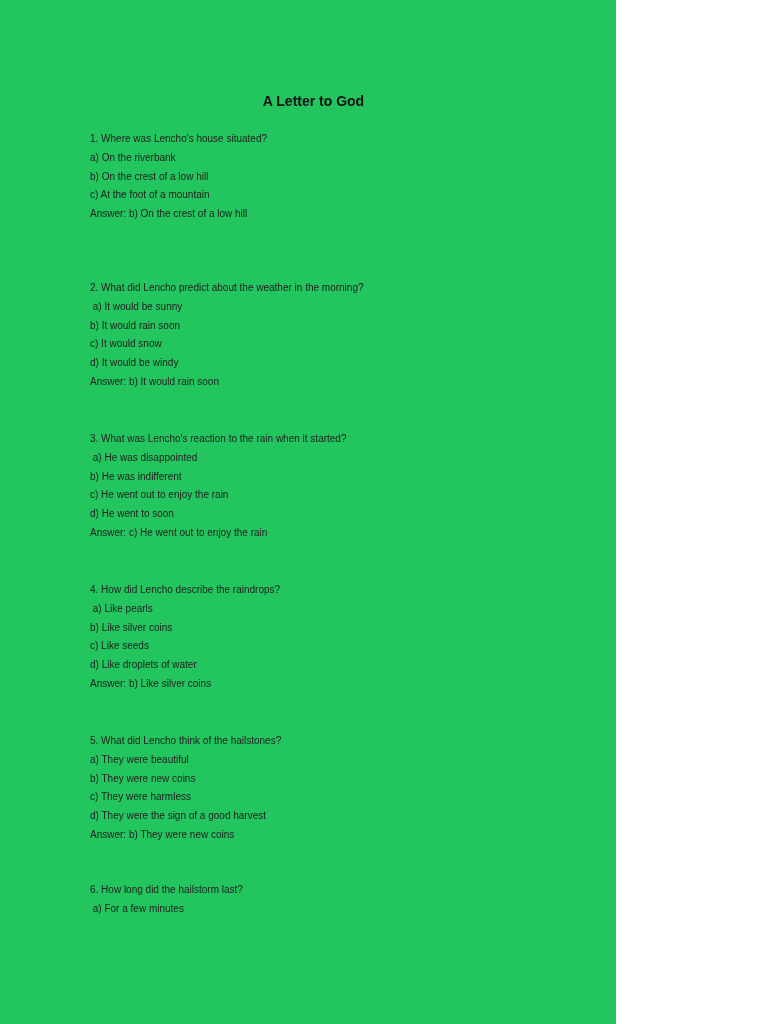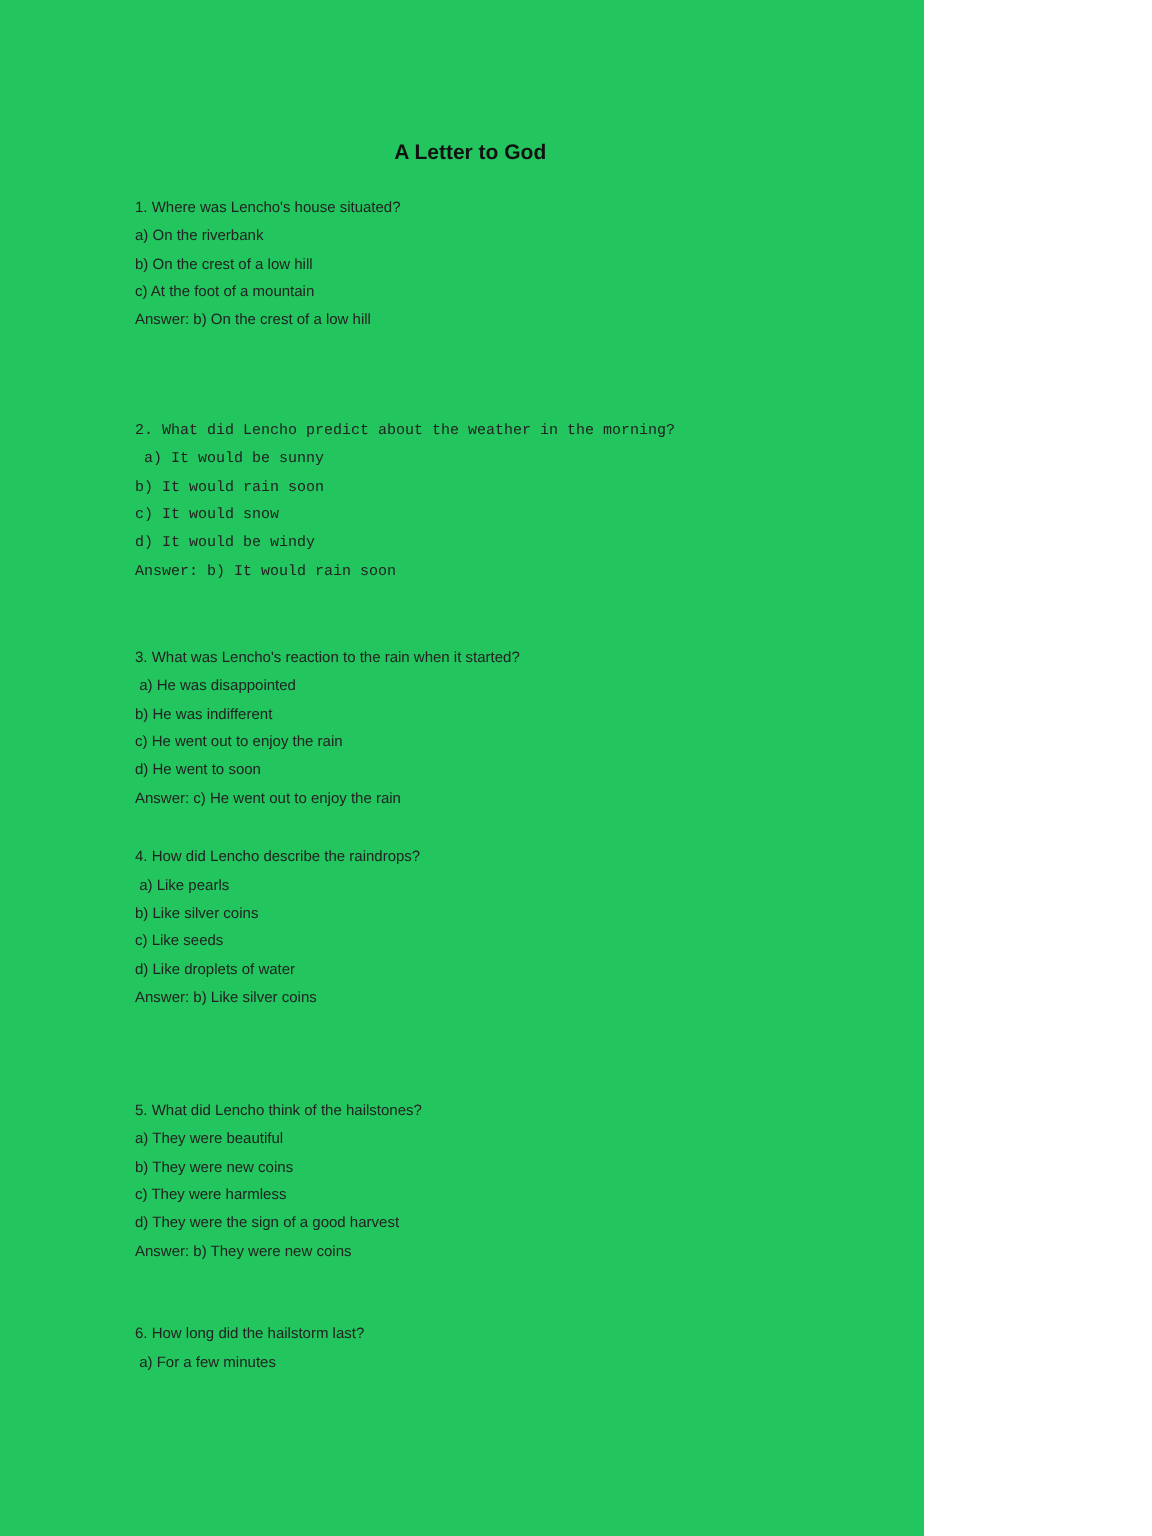--- a/index.html
+++ b/index.html
@@ -39,23 +39,23 @@
     left: 0;
     width: 620px;
   }
   .line {
     font-size: 10px;
     line-height: 18.8px;
     white-space: pre-wrap;
     color: #222222;
   }
   .q-block.b1 { top: 130px; }
-  .q-block.b2 { top: 279px; font-family: Liberation Mono, monospace; }
+  .q-block.b2 { top: 279px; }
   .q-block.b3 { top: 430px; }
-  .q-block.b4 { top: 563px; }
+  .q-block.b4 { top: 581px; }
   .q-block.b5 { top: 732px; }
   .q-block.b6 { top: 881px; }
 </style>
 </head>
 <body>
 
 <div class="page">
   <div class="content">
 
     <div class="doc-title">A Letter to God</div>

